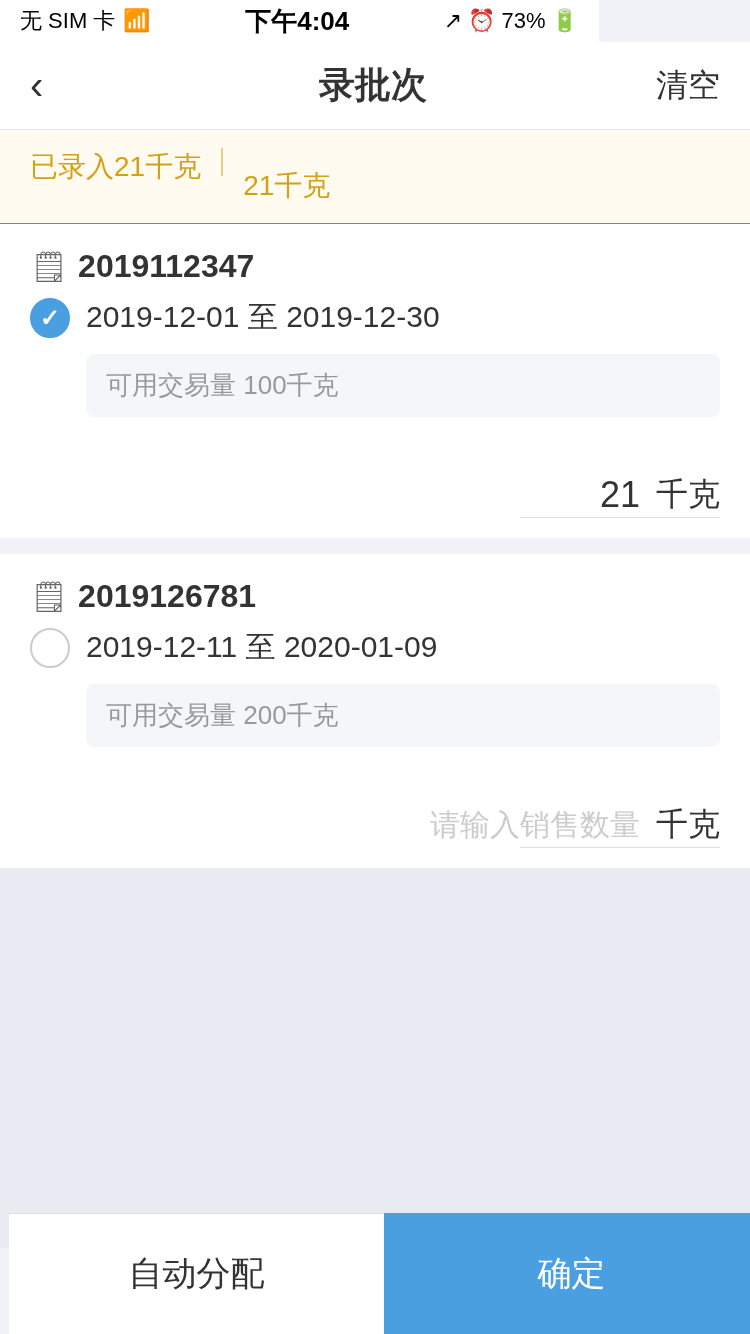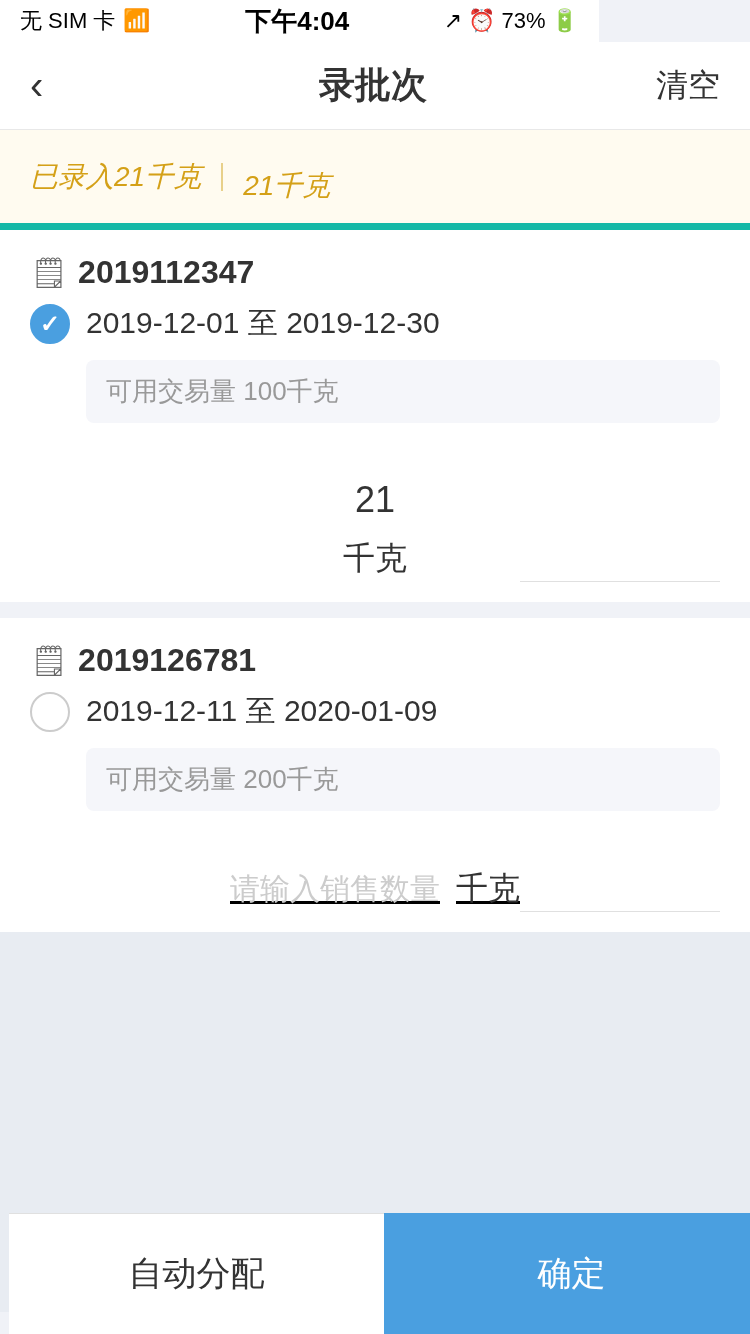--- a/index.html
+++ b/index.html
@@ -56,24 +56,23 @@
       color: #333;
       cursor: pointer;
     }
 
     
     .info-banner {
       width: 750px;
       background: #fffbf0;
       padding: 18px 30px;
       display: flex;
-      align-items: center;
+      align-items: flex-start;
       gap: 20px;
-      border-bottom: 7px solid #14b8a6;
-      font-style: italic;
+      border-bottom: 1px solid #14b8a6;
     }
     .info-label {
       font-size: 28px;
       color: #d4a017;
     }
     .info-divider {
       width: 2px;
       height: 28px;
       background: #e8d08a;
     }
@@ -154,45 +153,43 @@
       color: #999;
     }
 
     
     .qty-row {
       display: flex;
       align-items: center;
       justify-content: flex-end;
       gap: 16px;
       padding: 16px 30px 0 30px;
-      flex-direction: column;
     }
     .qty-value {
       font-size: 36px;
       color: #333;
       font-weight: 400;
     }
     .qty-unit {
       font-size: 32px;
       color: #333;
     }
     .qty-divider {
       width: 200px;
       height: 1px;
       background: #e0e0e0;
       margin: 0 30px 0 auto;
     }
 
     .qty-input-row {
       display: flex;
       align-items: center;
-      justify-content: center;
+      justify-content: flex-end;
       gap: 16px;
       padding: 16px 30px 0 30px;
-      text-decoration: underline;
     }
     .qty-placeholder {
       font-size: 30px;
       color: #ccc;
     }
 
     
     .content-spacer {
       background: #e8ecf2;
       flex: 1;

